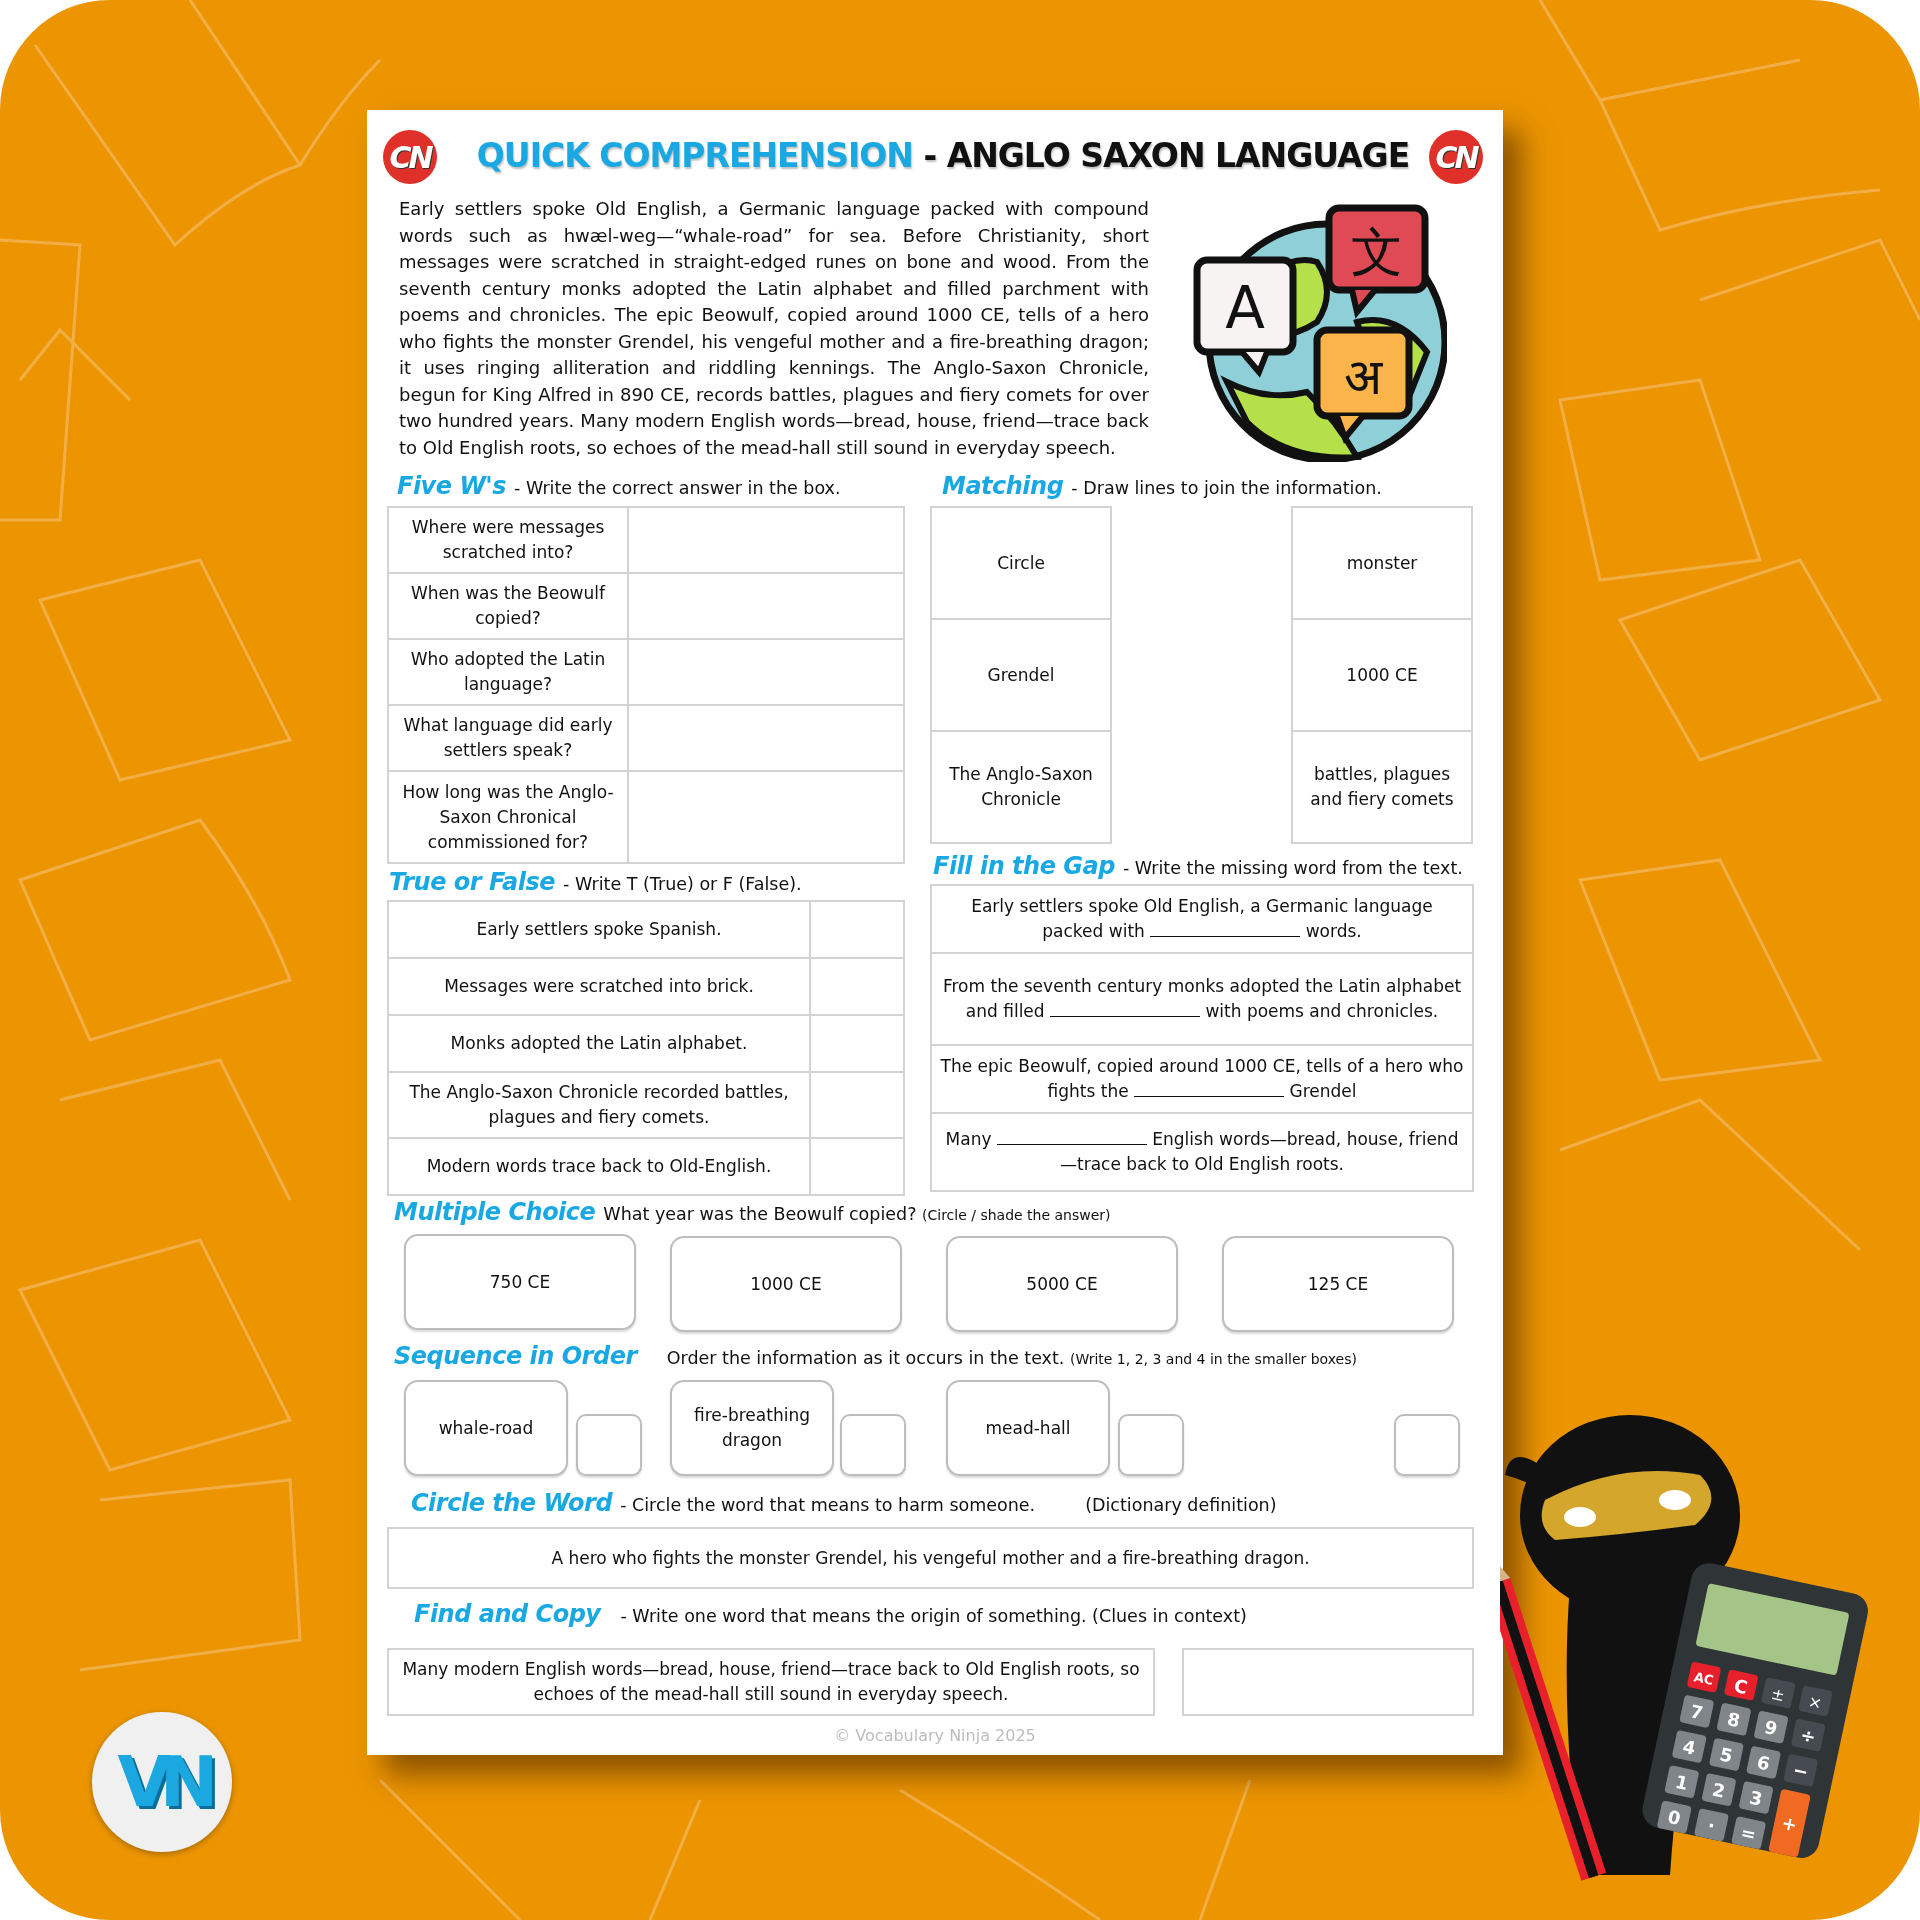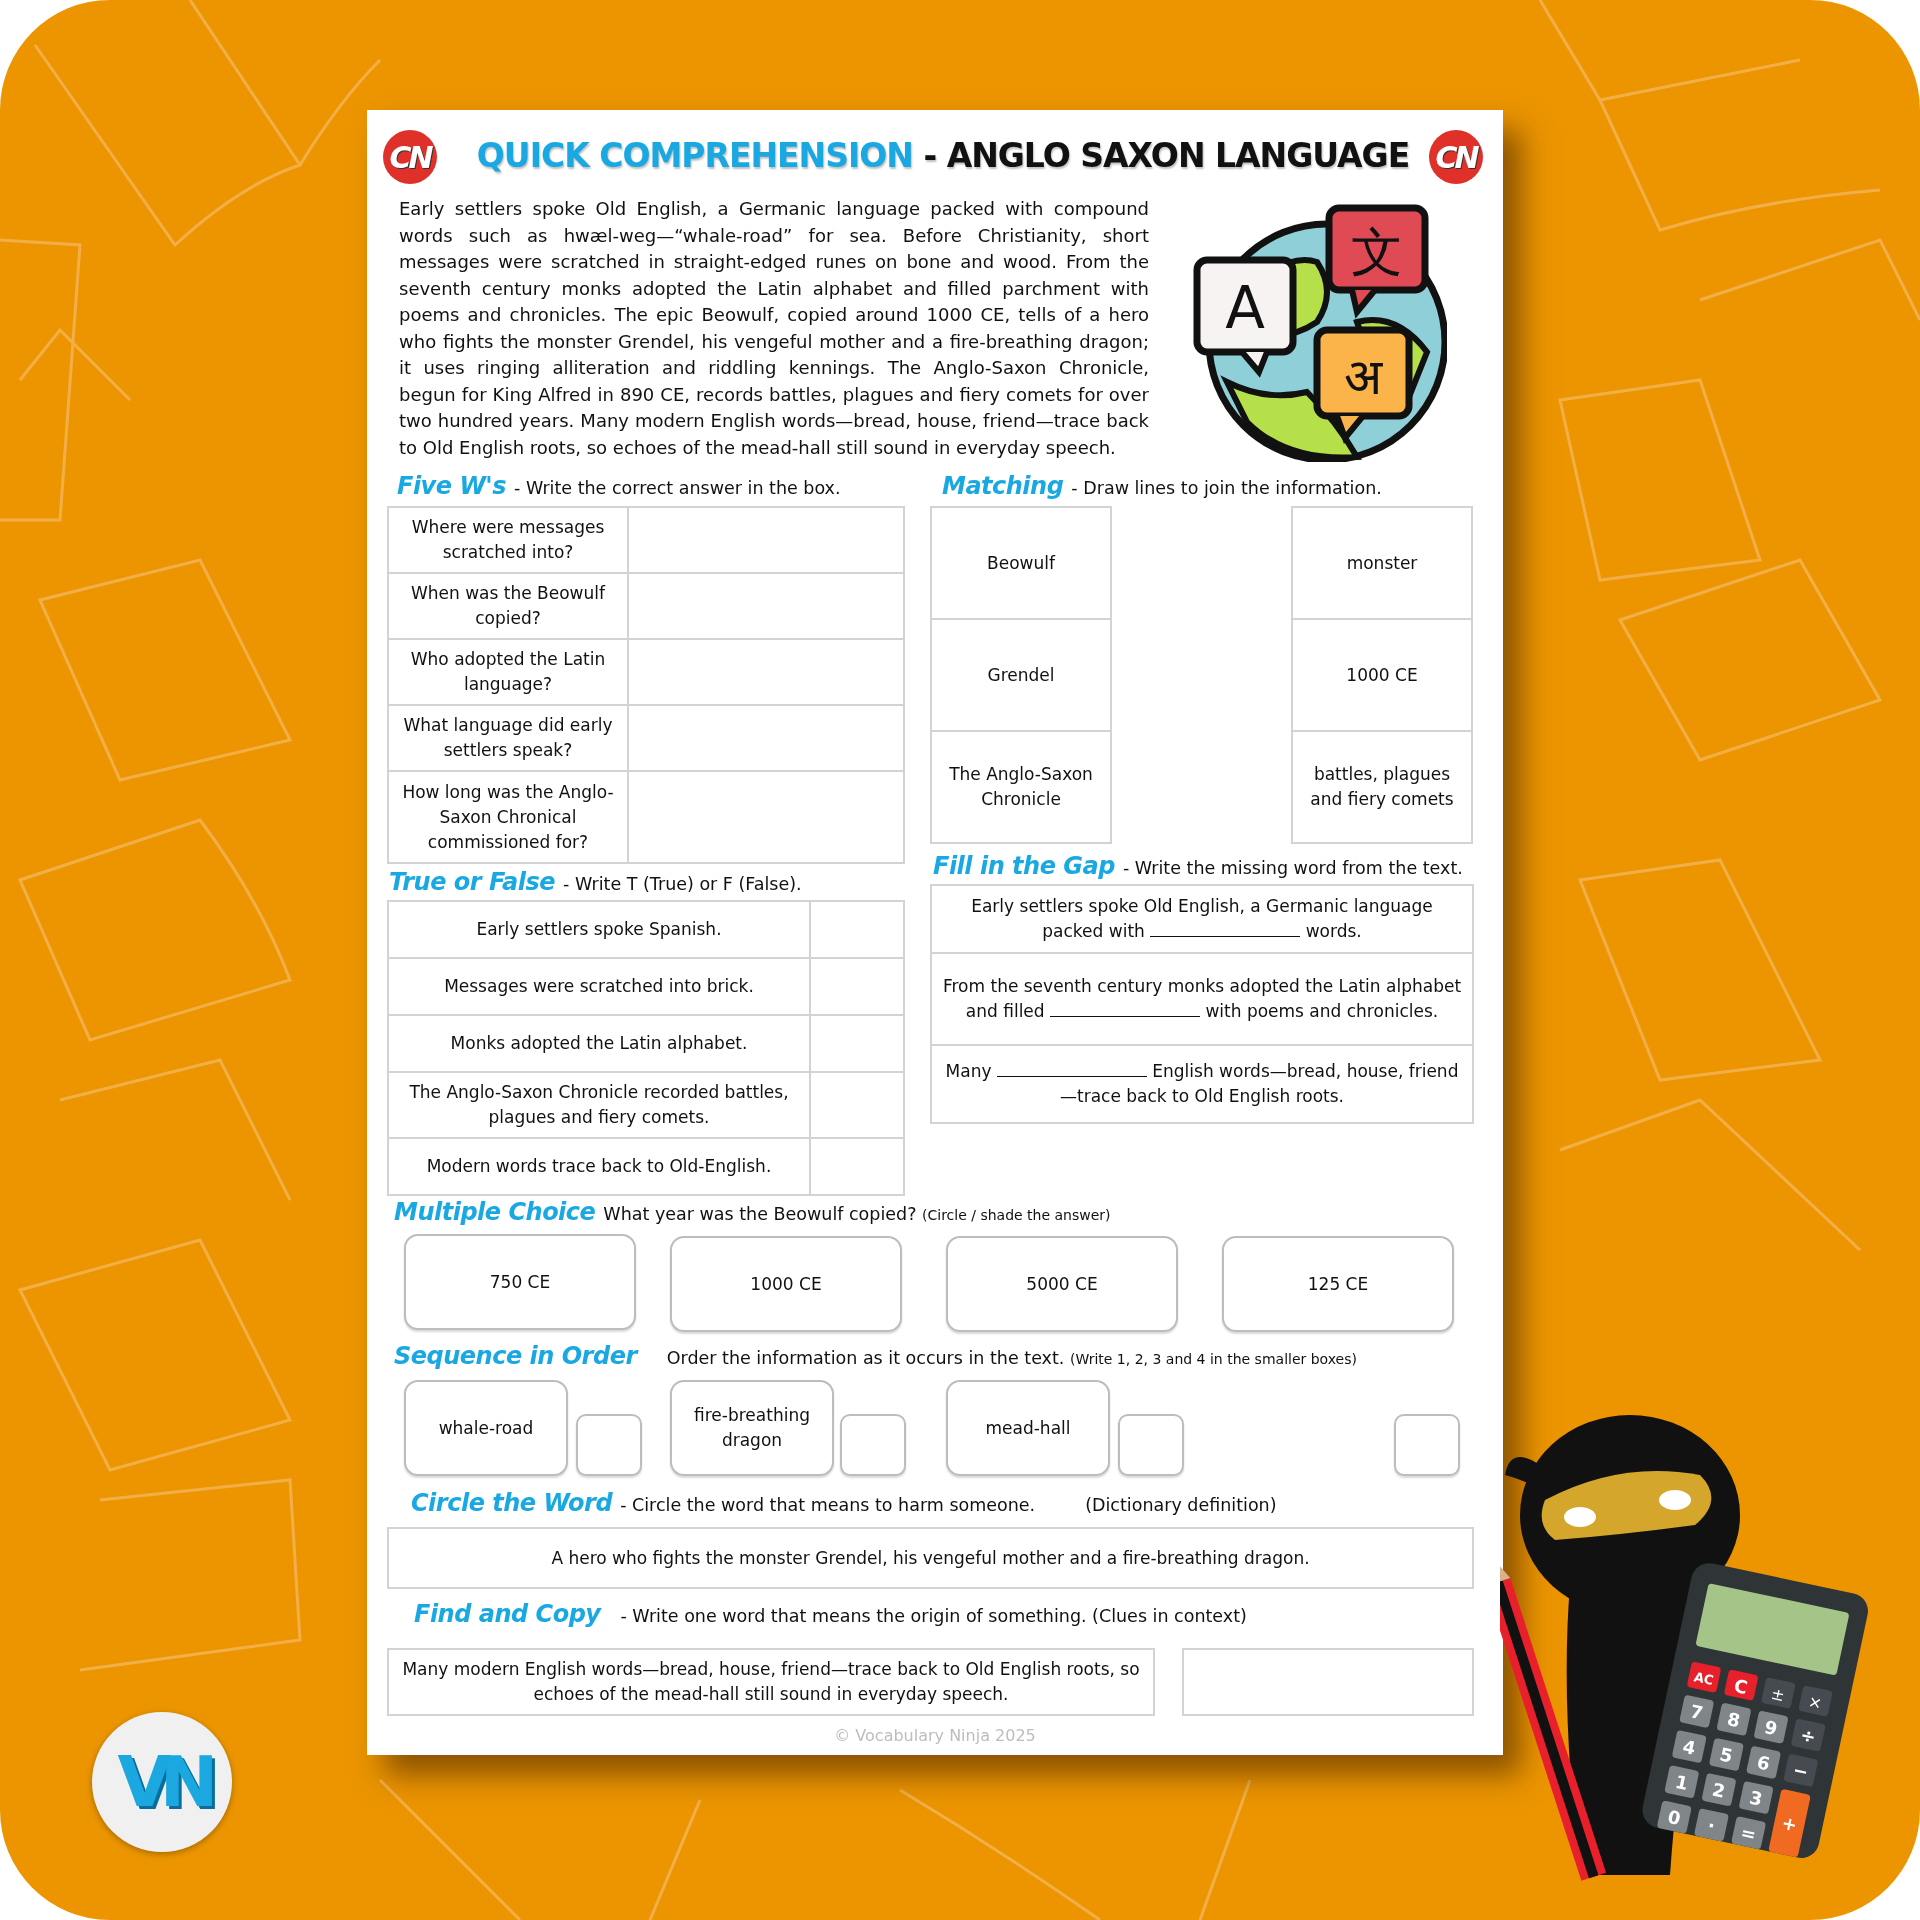--- a/index.html
+++ b/index.html
@@ -111,21 +111,21 @@
     <tr style="height:92px;">
           <td>How long was the Anglo-Saxon Chronical commissioned for?</td>
           <td></td>
         </tr>
   </tbody>
     </table>
 
   <div class="sec-head" style="left:575px;top:362px;">
     <span class="h">Matching</span><span>- Draw lines to join the information.</span>
   </div>
-  <div class="box" style="left:563px;top:396px;width:182px;height:114px;">Beowulf</div>
+  <div class="box" style="left:563px;top:396px;width:182px;height:114px;">Circle</div>
   <div class="box" style="left:563px;top:508px;width:182px;height:114px;">Grendel</div>
   <div class="box" style="left:563px;top:620px;width:182px;height:114px;padding:0 10px;">The Anglo-Saxon Chronicle</div>
   <div class="box" style="left:924px;top:396px;width:182px;height:114px;">monster</div>
   <div class="box" style="left:924px;top:508px;width:182px;height:114px;">1000 CE</div>
   <div class="box" style="left:924px;top:620px;width:182px;height:114px;padding:0 14px;">battles, plagues and fiery comets</div>
 
   <div class="sec-head" style="left:22px;top:758px;">
     <span class="h">True or False</span><span>- Write T (True) or F (False).</span>
   </div>
   <table class="grid" style="left:20px;top:790px;width:518px;border-radius:23px;">
@@ -156,20 +156,23 @@
   <div class="sec-head" style="left:566px;top:742px;">
     <span class="h">Fill in the Gap</span><span>- Write the missing word from the text.</span>
   </div>
   <table class="grid" style="left:563px;top:774px;width:544px;">
     <tbody>
         <tr style="height:68px;">
           <td><span>Early settlers spoke Old English, a Germanic language packed with</span> <span class="blank"></span> <span>words.</span></td>
         </tr>
     <tr style="height:92px;">
           <td><span>From the seventh century monks adopted the Latin alphabet and filled</span> <span class="blank"></span> <span>with poems and chronicles.</span></td>
+        </tr>
+    <tr style="height:68px;">
+          <td><span>The epic Beowulf, copied around 1000 CE, tells of a hero who fights the</span> <span class="blank"></span> <span>Grendel</span></td>
         </tr>
     <tr style="height:78px;">
           <td><span>Many</span> <span class="blank"></span> <span>English words—bread, house, friend—trace back to Old English roots.</span></td>
         </tr>
   </tbody>
     </table>
 
   <div class="sec-head" style="left:27px;top:1088px;">
     <span class="h">Multiple Choice</span><span>What year was the Beowulf copied?</span> <span class="small">(Circle / shade the answer)</span>
   </div>

